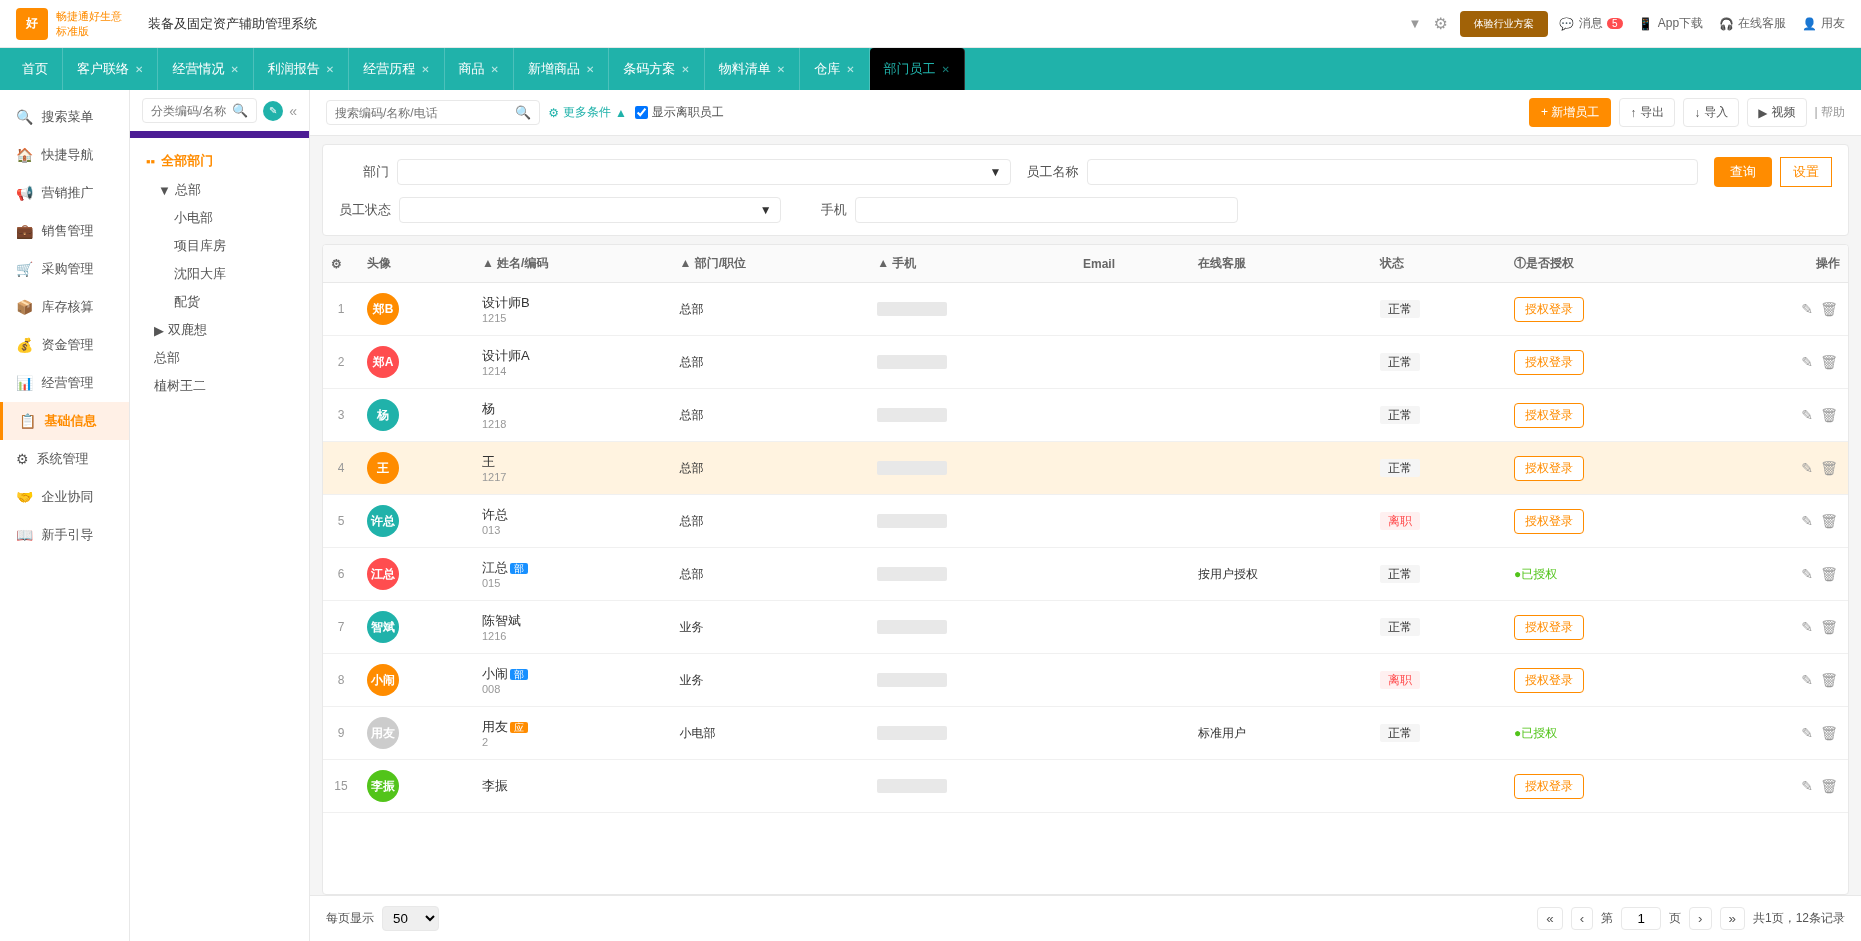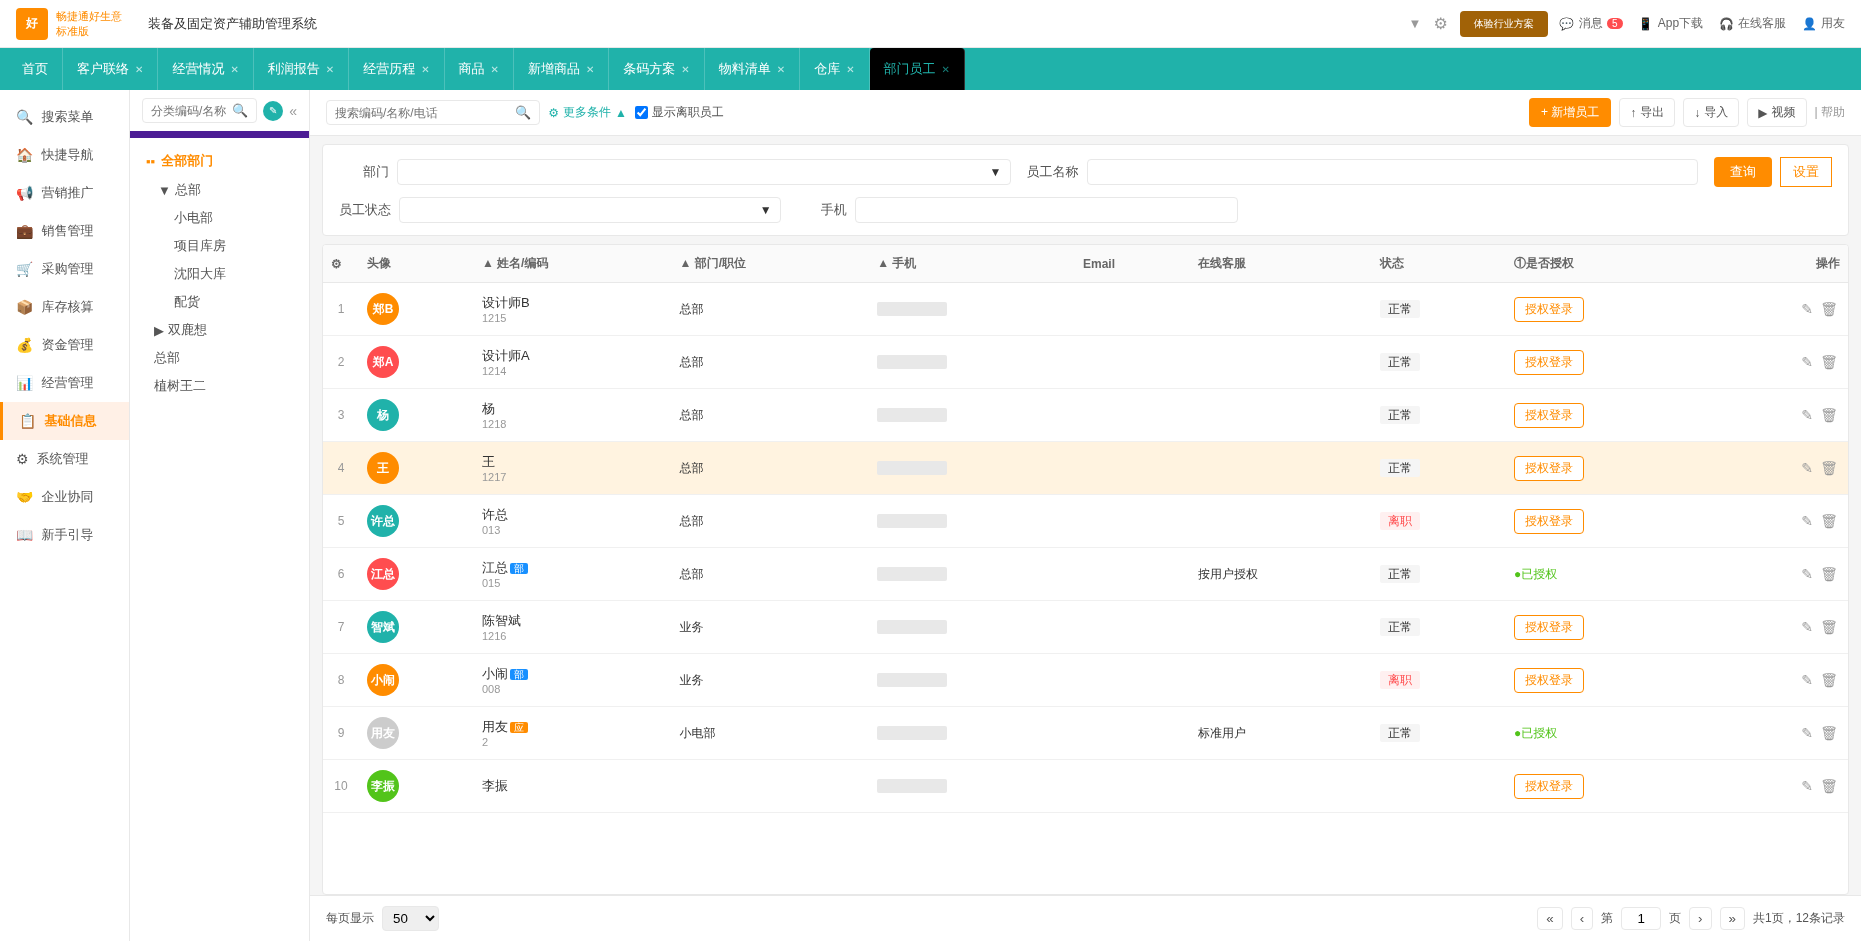--- a/index.html
+++ b/index.html
@@ -527,21 +527,21 @@
     <td><span class="status-normal">正常</span></td>
     <td>
                 <span class="auth-granted">●已授权</span>
               </td>
     <td style="text-align:right;">
       <span class="op-btn">✎</span>
       <span class="op-btn">🗑</span>
     </td>
   </tr>
             <tr>
-    <td style="text-align:center;color:#999;">10</td>
+    <td style="text-align:center;color:#999;">15</td>
     <td>
                 <div class="avatar green">李振</div>
               </td>
     <td>
                 <div class="name-code">
     <span class="emp-name">李振</span>
     <span class="emp-code"></span>
   </div>
               </td>
     <td></td>

